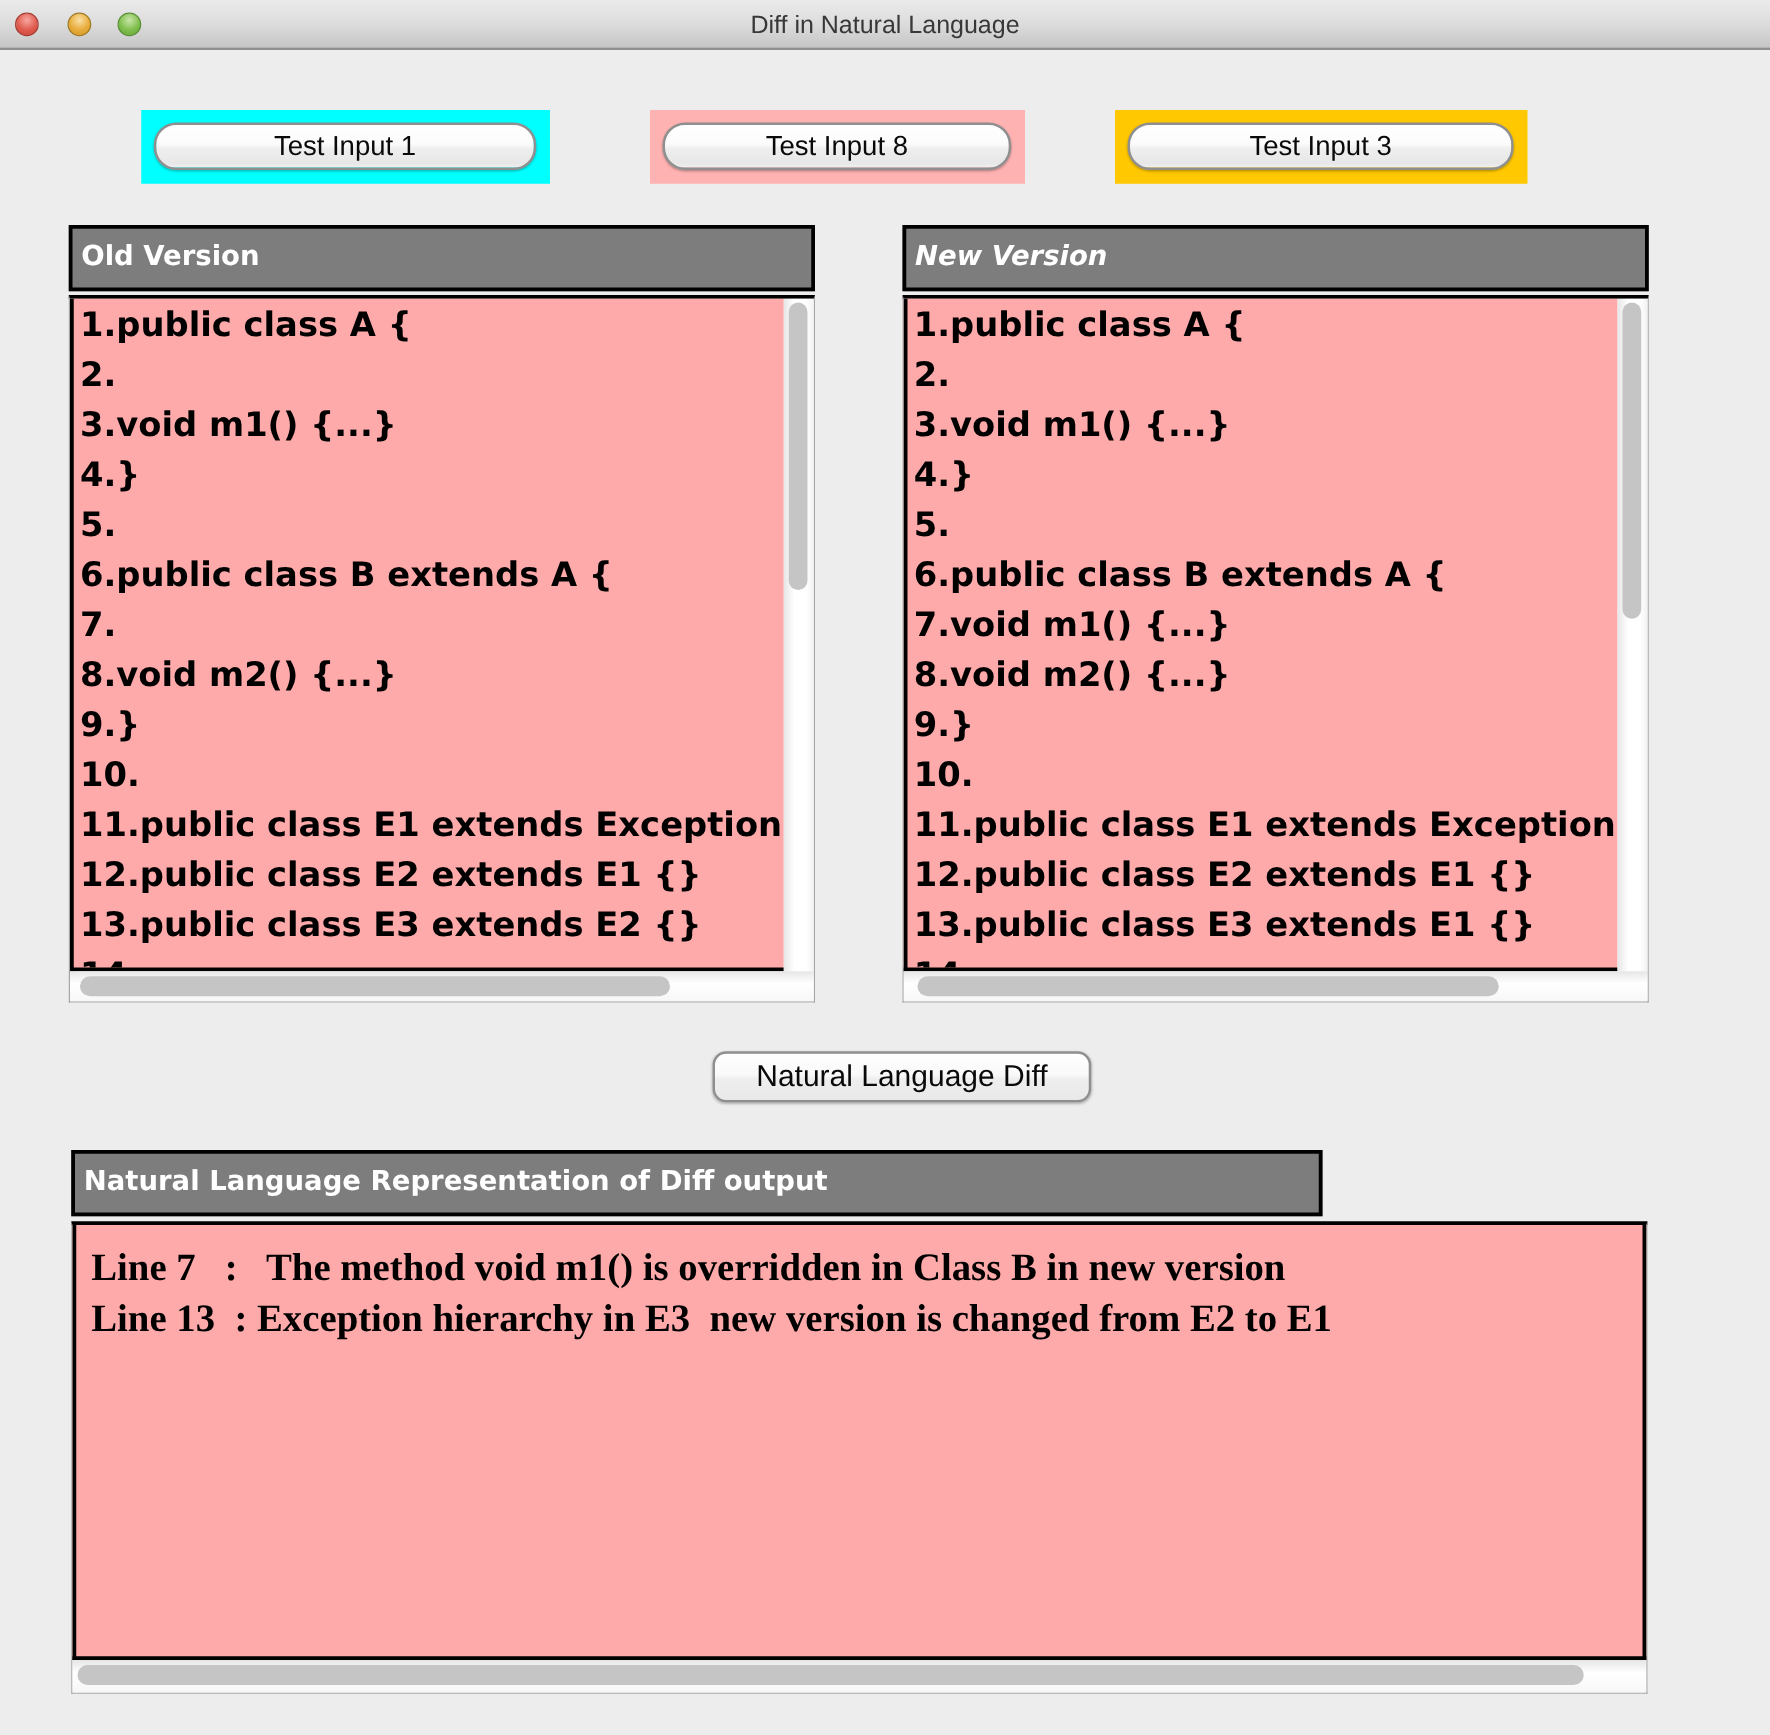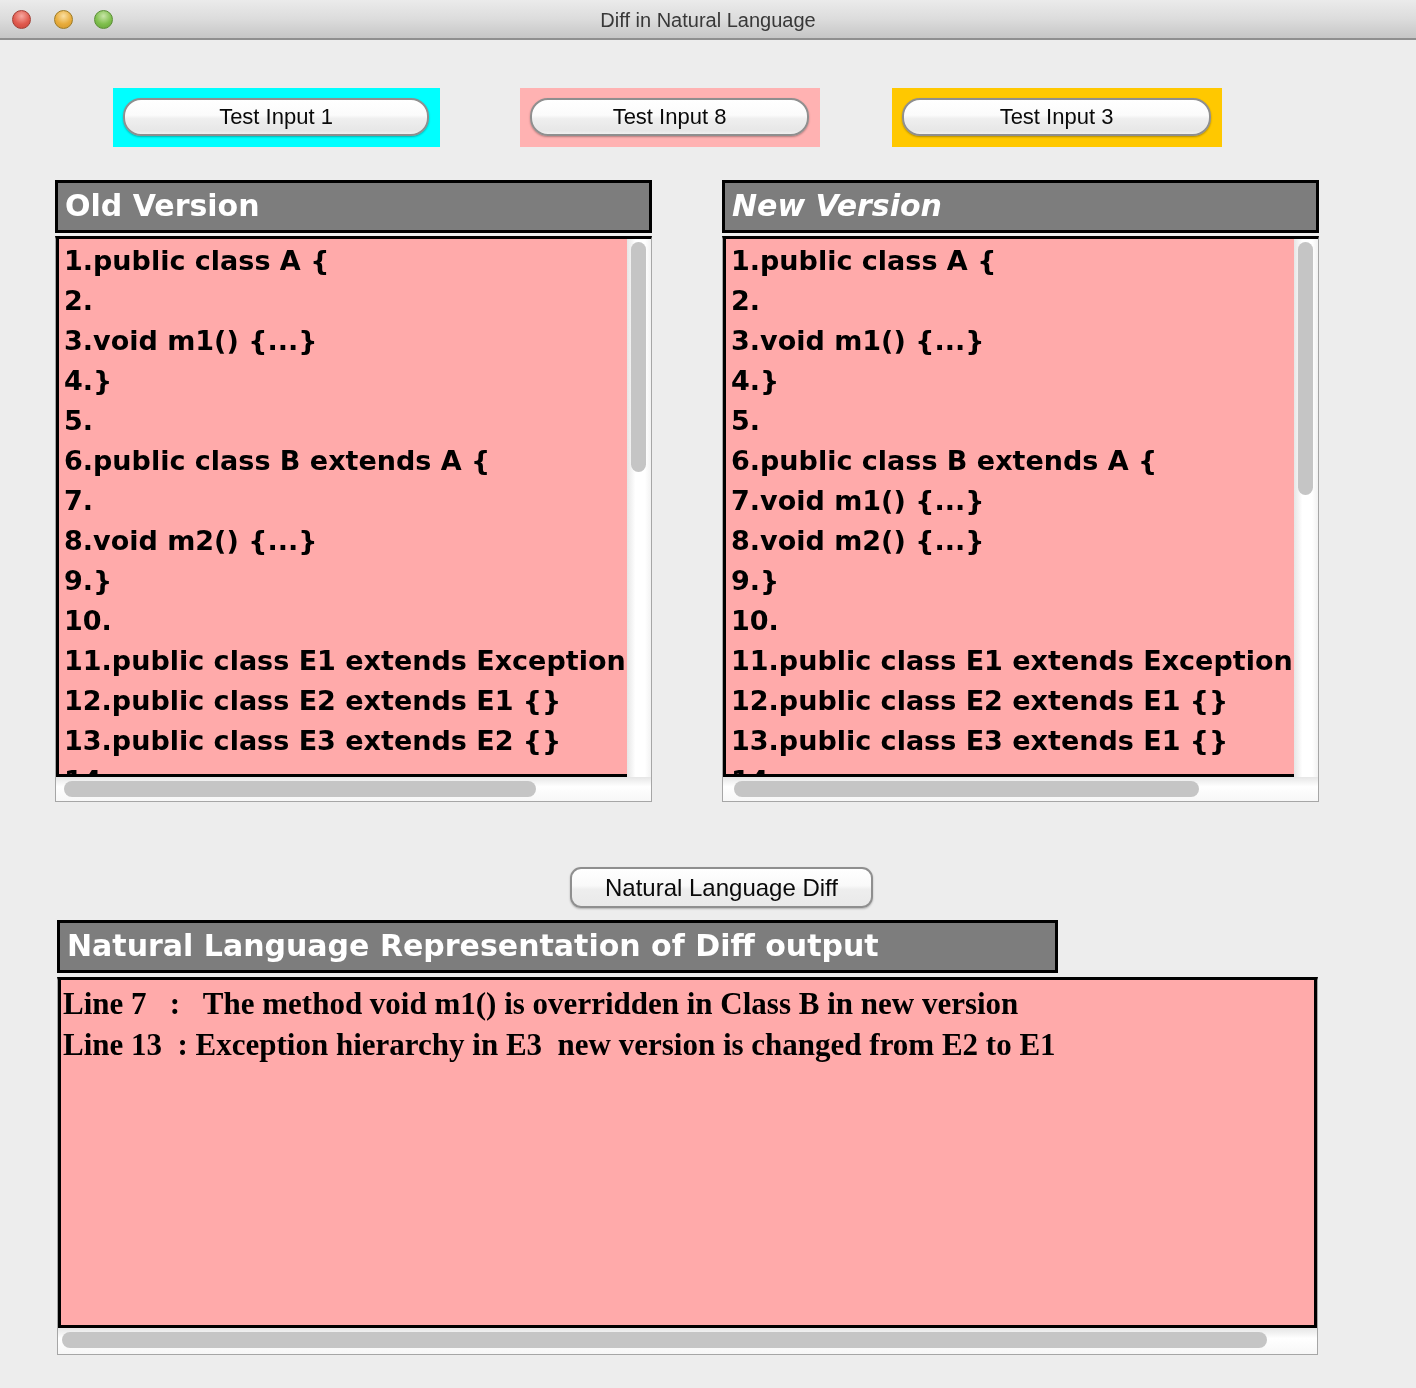--- a/index.html
+++ b/index.html
@@ -45,21 +45,21 @@
     box-sizing:border-box;
     display:flex; align-items:center; justify-content:center;
     font-size:22px; color:#0A0A0A;
   }
 
   
   .phead {
     position:absolute; height:53px;
     background:#7D7D7D; border:3px solid #000; box-sizing:border-box;
     color:#FFFFFF; font-family:"DejaVu Sans", sans-serif; font-weight:bold;
-    font-size:30px; line-height:46px; padding-left:7px;
+    font-size:22px; line-height:46px; padding-left:7px;
     white-space:nowrap; overflow:hidden;
   }
   .phead.old { left:55px;  top:180px; width:597px; }
   .phead.new { left:722px; top:180px; width:597px;font-style:italic; }
   .phead.out { left:57px;  top:920px; width:1001px; }
 
   .scrollpane {
     position:absolute; background:#FFFFFF;
     border:1px solid #A6A6A6; border-top:3px solid #000;
     box-sizing:border-box;
@@ -77,21 +77,21 @@
   .scrollpane.old .viewport, .scrollpane.new .viewport { right:24px; }
   .scrollpane.out .viewport { right:0; border-right:3px solid #000; bottom:26px; }
 
   pre.code {
     margin:0; padding:2px 15px 0 5px;
     font-family:"DejaVu Sans", sans-serif; font-weight:bold;
     font-size:27px; line-height:40px; color:#000;
     white-space:pre;
   }
   pre.outtext {
-    margin:0; padding:3px 0 0 2px;
+    margin:10px; padding:3px 0 0 2px;
     font-family:"Liberation Serif", serif; font-weight:bold;
     font-size:31px; line-height:41px; color:#000;
     white-space:pre;
   }
 
   
   .vtrack {
     position:absolute; right:0; top:0; bottom:24px; width:24px;
     background:linear-gradient(90deg,#E6E6E6 0%,#FFFFFF 35%,#FFFFFF 75%,#F2F2F2 100%);
   }
@@ -109,21 +109,21 @@
     background:#C5C5C5; border-radius:8px;
   }
   .scrollpane.old .vthumb { top:3px;  height:230px; }
   .scrollpane.new .vthumb { top:3px;  height:253px; }
   .scrollpane.old .hthumb { left:8px;  width:472px; }
   .scrollpane.new .hthumb { left:11px; width:465px; }
   .scrollpane.out .hthumb { left:4px;  width:1205px; }
 
   
   .diffbtn {
-    position:absolute; left:570px; top:867px; width:303px; height:41px;
+    position:absolute; left:570px; top:841px; width:303px; height:41px;
     background:linear-gradient(180deg,#FFFFFF 0%,#F9F9F9 45%,#EEEEEE 55%,#E9E9E9 100%);
     border:2px solid #8F8F8F; border-radius:11px;
     box-shadow:0 1px 2px rgba(0,0,0,0.25);
     box-sizing:border-box;
     display:flex; align-items:center; justify-content:center;
     font-size:24px; color:#0A0A0A;
   }
 </style>
 </head>
 <body>

